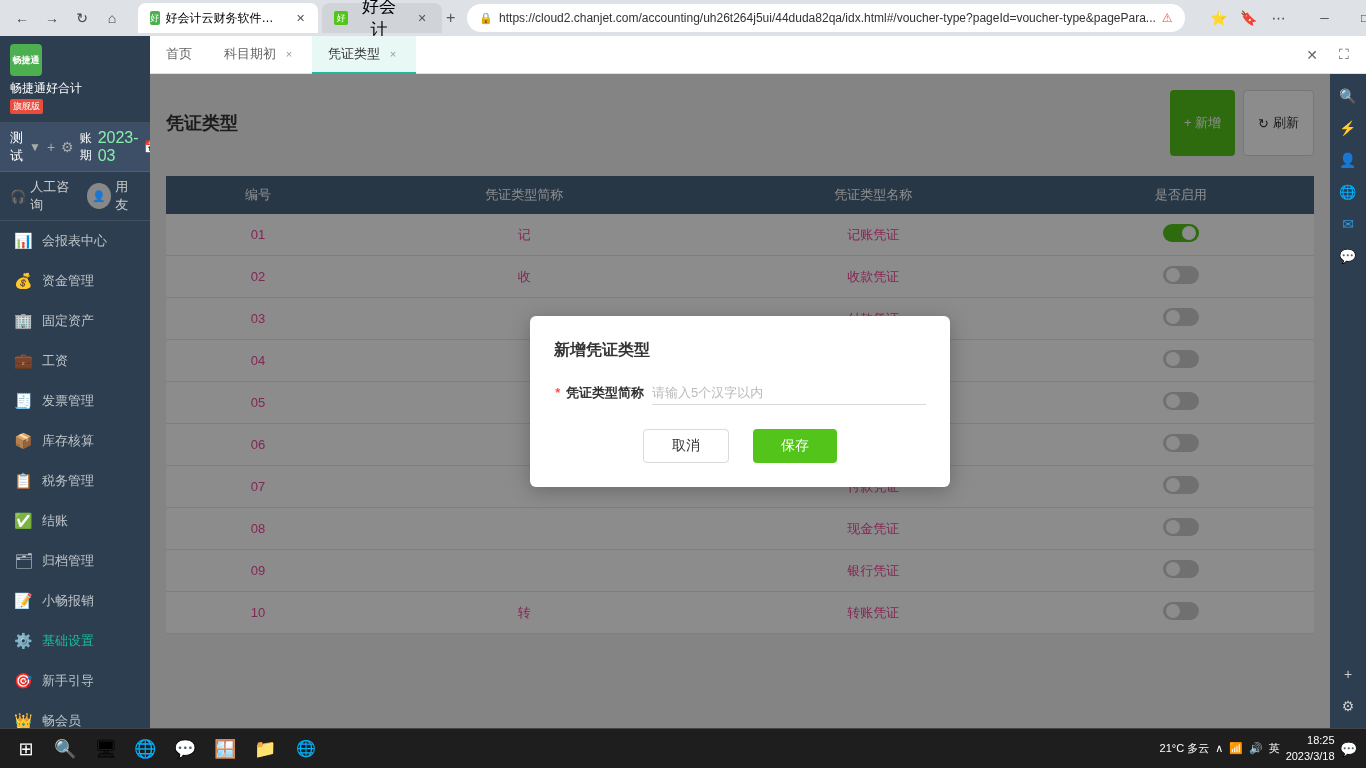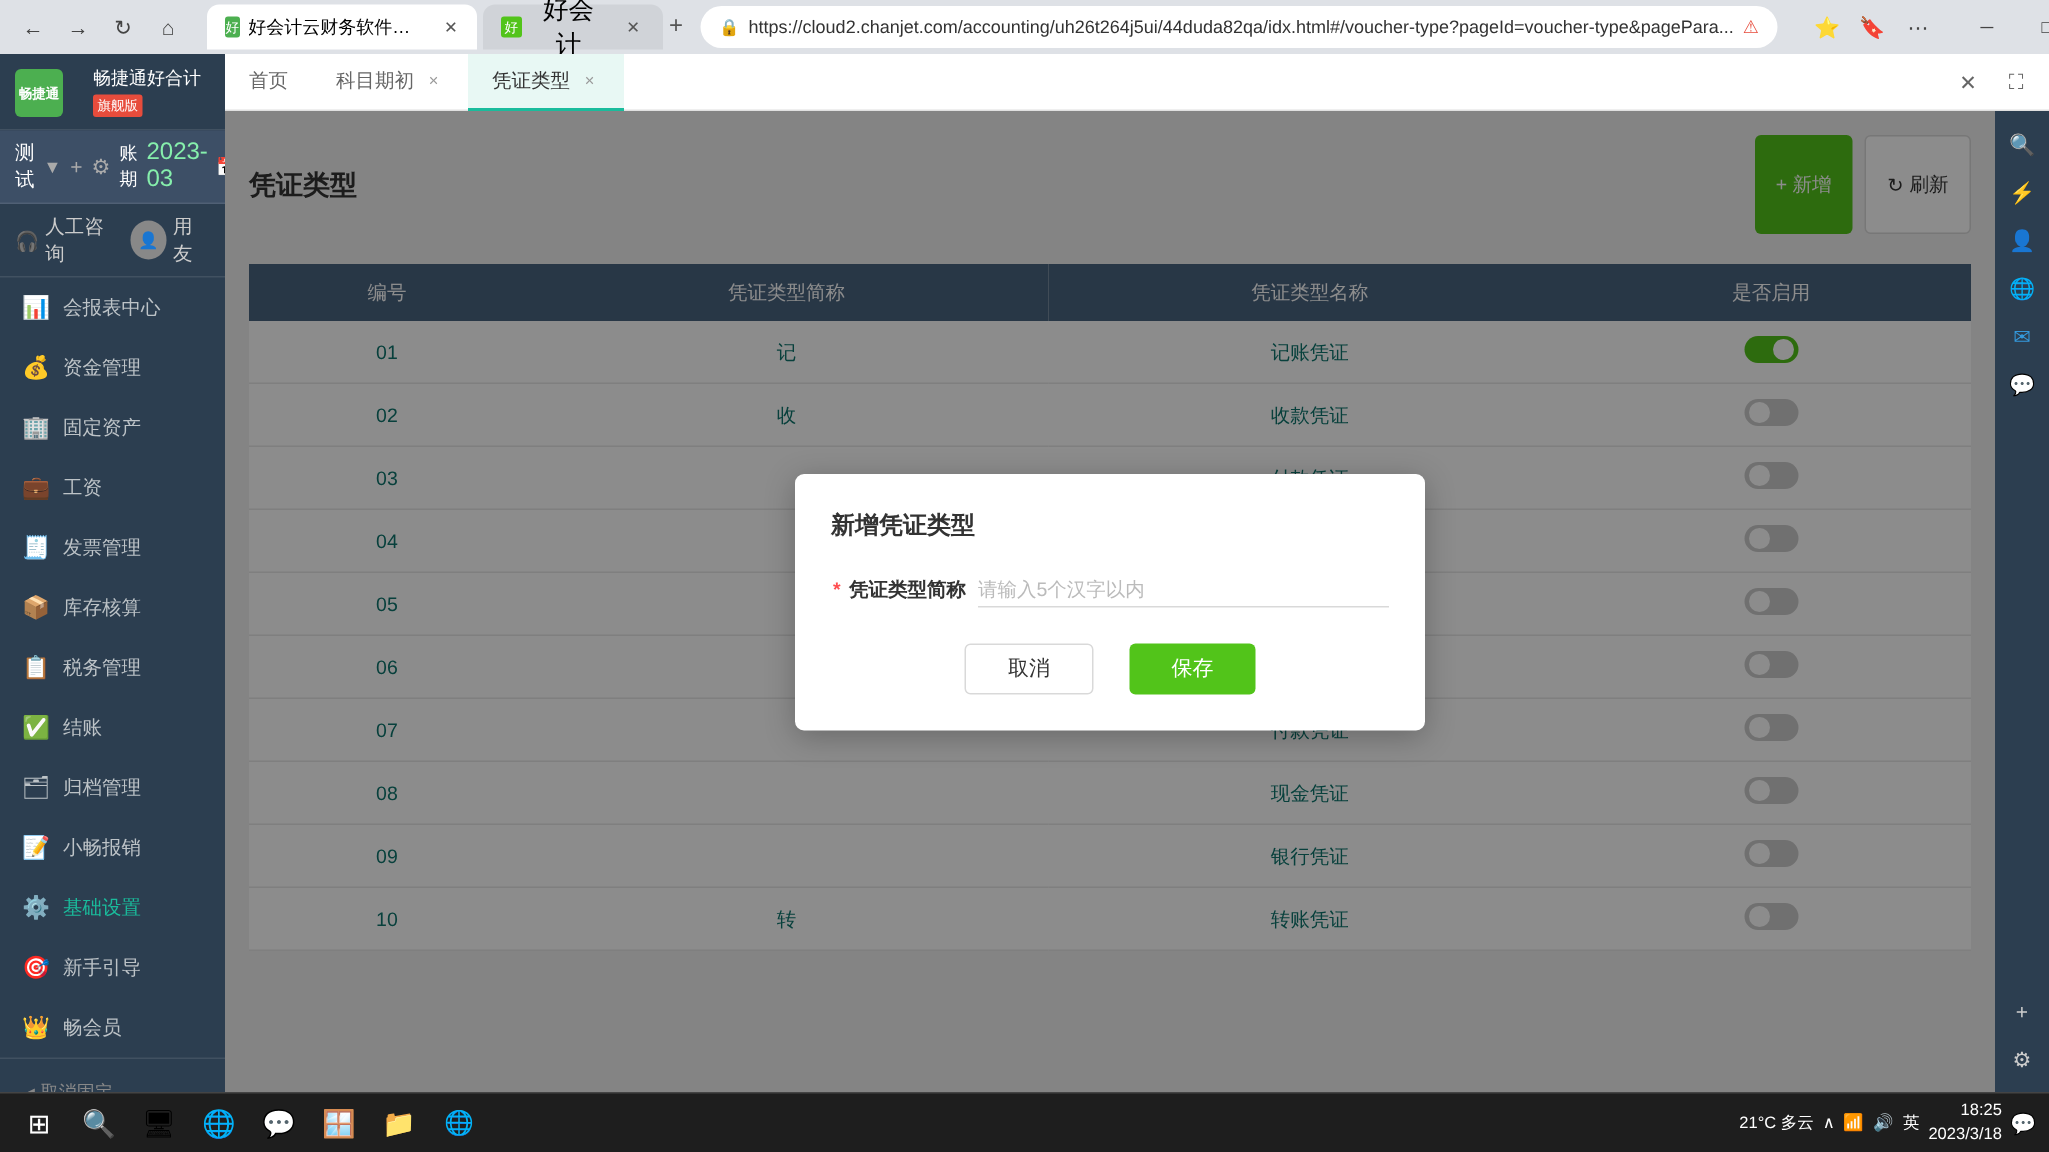--- a/index.html
+++ b/index.html
@@ -14,21 +14,21 @@
     .tab-close { width: 16px; height: 16px; cursor: pointer; border-radius: 50%; display: flex; align-items: center; justify-content: center; font-size: 11px; color: #555; margin-left: 4px; }
     .new-tab-btn { width: 28px; height: 28px; border-radius: 50%; display: flex; align-items: center; justify-content: center; cursor: pointer; font-size: 16px; color: #555; }
     .browser-controls { display: flex; align-items: center; gap: 2px; margin-right: 8px; }
     .ctrl-btn { width: 28px; height: 28px; border-radius: 50%; display: flex; align-items: center; justify-content: center; cursor: pointer; color: #444; font-size: 14px; }
     .address-bar { flex: 1; background: #fff; border-radius: 20px; height: 28px; display: flex; align-items: center; padding: 0 12px; font-size: 12px; color: #333; gap: 6px; }
     .address-icon { color: #888; font-size: 11px; }
     .address-text { flex: 1; font-size: 12px; color: #333; overflow: hidden; white-space: nowrap; text-overflow: ellipsis; }
     .browser-actions { display: flex; align-items: center; gap: 2px; margin-left: 8px; }
     .window-controls { display: flex; align-items: center; gap: 0; margin-left: 8px; }
     .win-btn { width: 40px; height: 30px; display: flex; align-items: center; justify-content: center; cursor: pointer; font-size: 12px; color: #444; }
-    .app-logo { display: flex; align-items: flex-end; gap: 20px; }
+    .app-logo { display: flex; align-items: flex-start; gap: 4px; flex-direction: column; }
     .logo-box { background: #4CAF50; border-radius: 4px; width: 32px; height: 32px; display: flex; align-items: center; justify-content: center; color: #fff; font-size: 11px; font-weight: bold; }
     .user-info { display: flex; align-items: center; gap: 4px; color: #ccc; cursor: pointer; }
     .user-avatar { width: 26px; height: 26px; border-radius: 50%; background: #888; display: flex; align-items: center; justify-content: center; color: #fff; font-size: 11px; }
     .consulting-btn { color: #ccc; cursor: pointer; display: flex; align-items: center; gap: 4px; font-size: 13px; }
 
     
     .main-layout { display: flex; height: calc(768px - 36px - 40px); }
 
     
     .sidebar { width: 150px; background: #2c3e50; display: flex; flex-direction: column; overflow-y: auto; flex-shrink: 0; }
@@ -52,21 +52,21 @@
     .page-title { font-size: 18px; font-weight: bold; color: #333; }
     .page-actions { display: flex; gap: 8px; }
     .btn-primary { background: #52c41a; color: #fff; border: none; padding: 24px 14px; border-radius: 4px; cursor: pointer; font-size: 13px; display: flex; align-items: center; gap: 4px; }
     .btn-refresh { background: #fff; color: #333; border: 1px solid #d9d9d9; padding: 6px 14px; border-radius: 4px; cursor: pointer; font-size: 13px; display: flex; align-items: center; gap: 4px; }
 
     
     .data-table { width: 100%; border-collapse: collapse; background: #fff; margin-top: 20px; }
     .data-table thead tr { background: #4a6480; color: #fff; }
     .data-table thead th { padding: 10px 16px; text-align: center; font-weight: normal; font-size: 13px; }
     .data-table tbody tr { border-bottom: 1px solid #e8e8e8; }
-    .data-table tbody td { padding: 10px 16px; text-align: center; font-size: 13px; color: #0f766e; }
+    .data-table tbody td { padding: 10px 16px; text-align: center; font-size: 13px; color: #ec4899; }
 
     
     .toggle { width: 36px; height: 18px; border-radius: 9px; display: inline-flex; align-items: center; cursor: pointer; position: relative; }
     .toggle.on { background: #52c41a; }
     .toggle.off { background: #ccc; }
     .toggle-knob { width: 14px; height: 14px; border-radius: 50%; background: #fff; position: absolute; transition: left 0.2s; }
     .toggle.on .toggle-knob { left: 19px; }
     .toggle.off .toggle-knob { left: 3px; }
 
     

